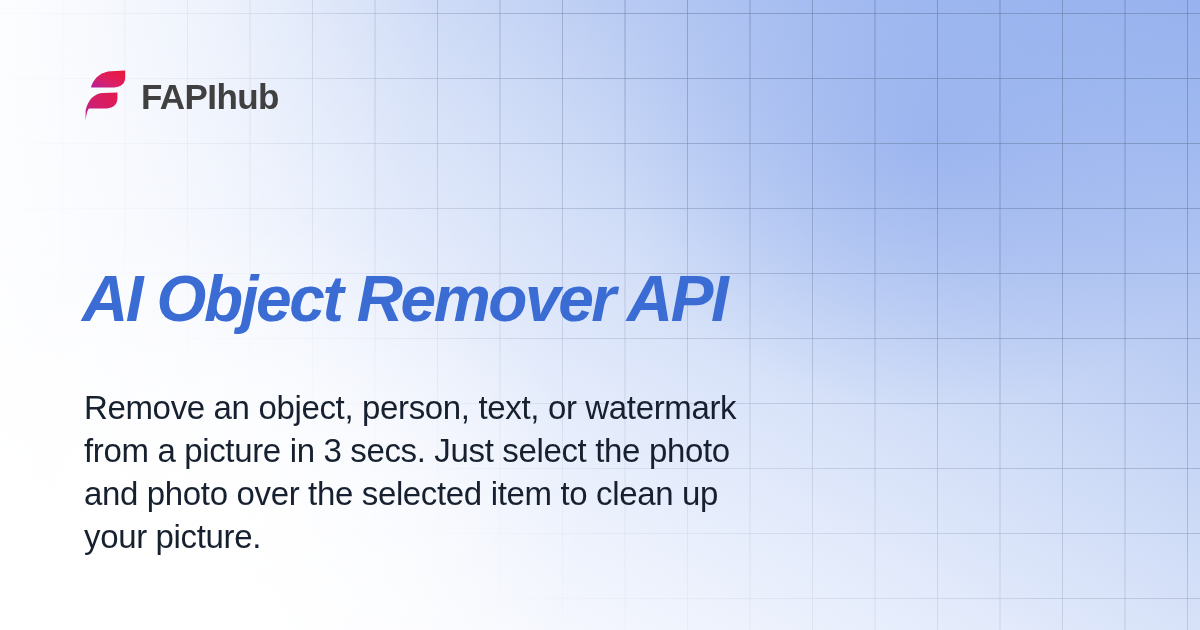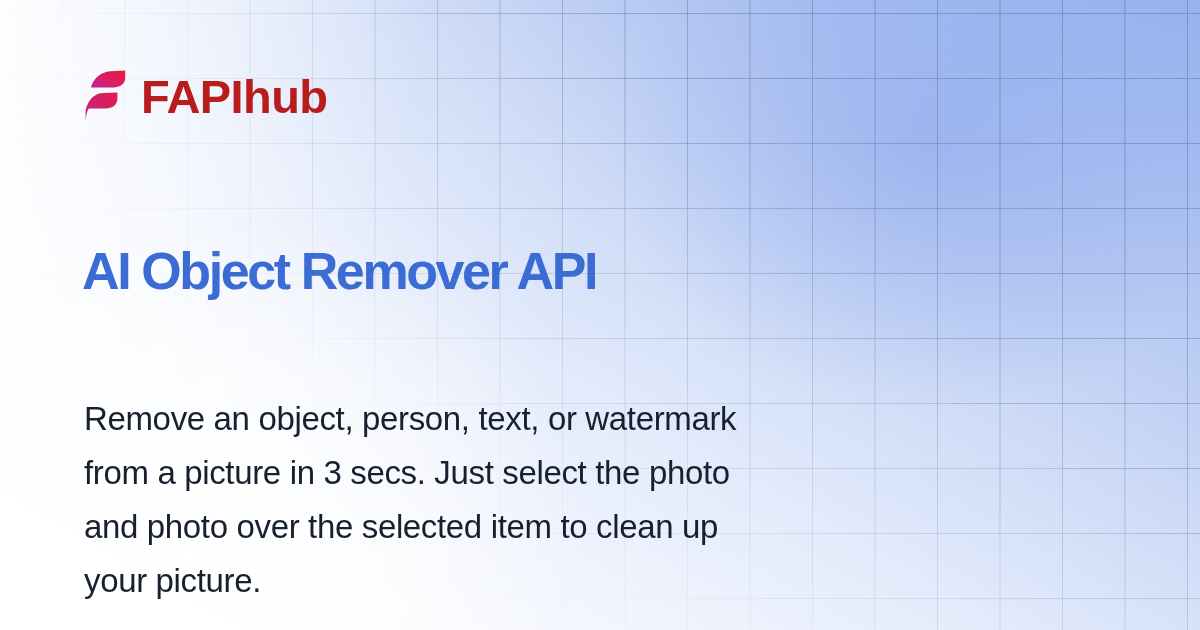--- a/index.html
+++ b/index.html
@@ -127,54 +127,55 @@
   }
 
   .brand-mark {
     width:42px;
     height:52px;
     display:block;
     flex:0 0 auto;
   }
 
   .brand-name {
-    font-size:47px;
+    font-size:35px;
     font-weight:bold;
     letter-spacing:-0.6px;
-    color:#b91c1c;
+    color:#404040;
     line-height:1;
     white-space:nowrap;
   }
 
   
   .headline {
     position:absolute;
     left:82px;
-    top:244px;
-    font-size:52px;
+    top:266px;
+    font-size:64px;
     font-weight:bold;
     letter-spacing:-2.4px;
     line-height:1.04;
     color:#3a6cd4;
     white-space:nowrap;
+    font-style:italic;
   }
 
   
   .description {
     position:absolute;
     left:84px;
     top:386px;
     width:820px;
     font-size:33px;
     font-weight:normal;
     letter-spacing:-0.35px;
     line-height:43px;
     color:#16202f;
   }
-  .description .ln { display:block; white-space:nowrap;margin-top:11px; }
+  .description .ln { display:block; white-space:nowrap; }
 </style>
 </head>
 <body>
 
 <div class="banner">
 
   <div class="bg-base"></div>
   <div class="bg-glow-tr"></div>
   <div class="bg-grid"></div>
   <div class="bg-grid-soft"></div>

